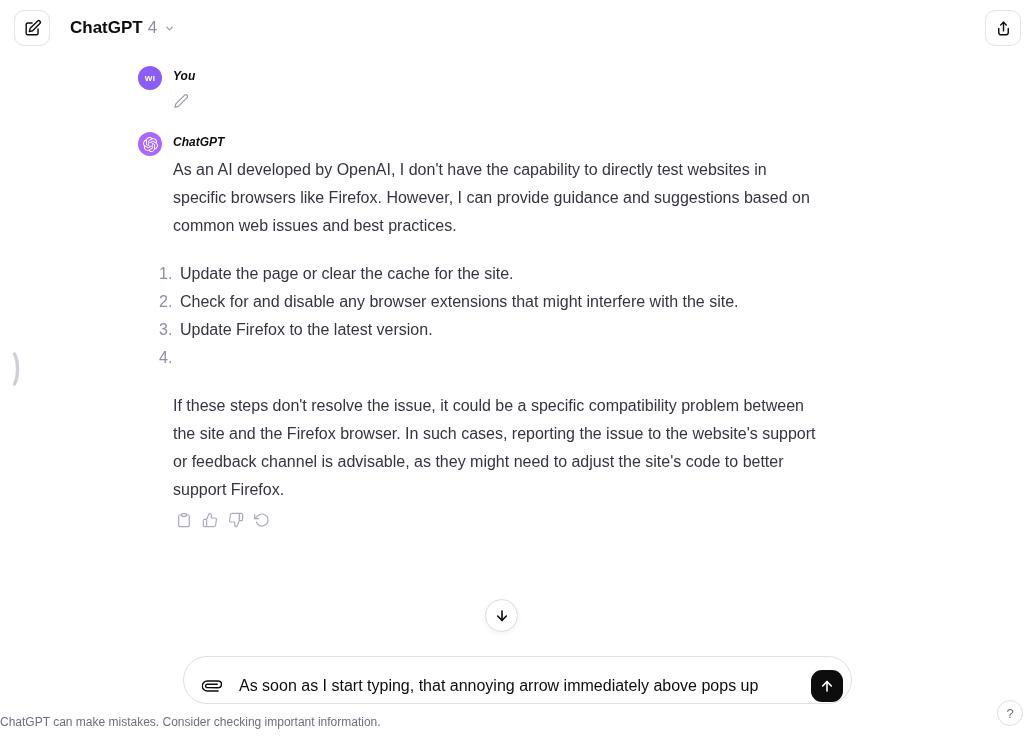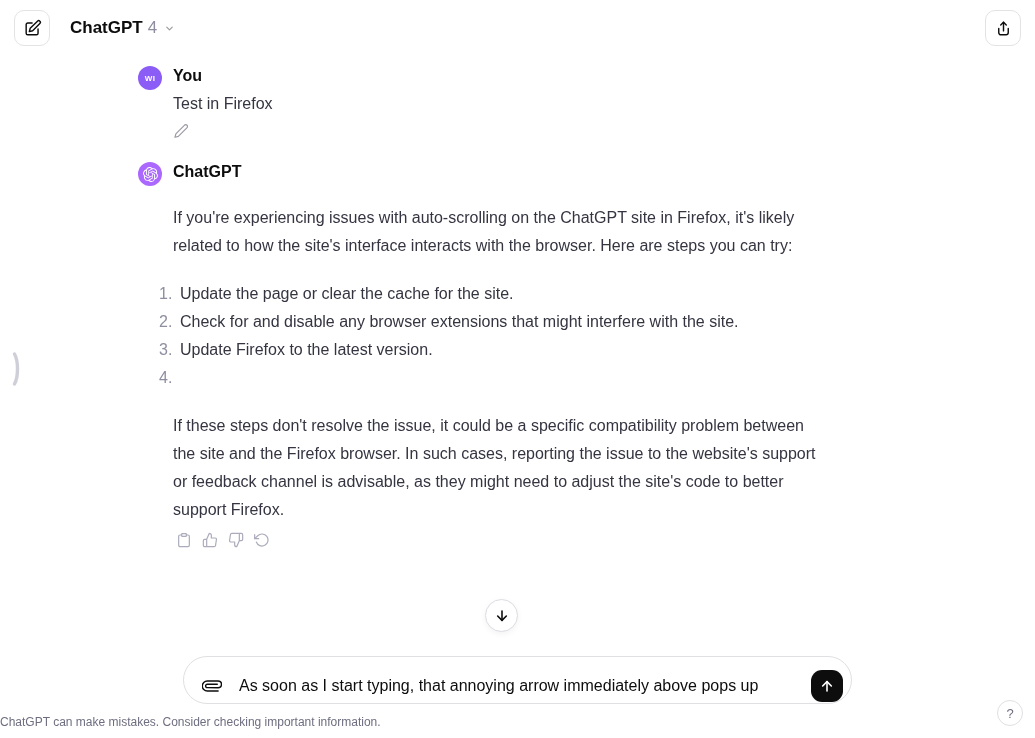--- a/index.html
+++ b/index.html
@@ -39,21 +39,21 @@
     position:absolute; top:56px; left:173px; width:690px; padding-top:8px;
   }
   .message { position:relative; margin-bottom:20px; }
   .avatar {
     position:absolute; left:-35px; top:2px;
     width:24px; height:24px; border-radius:50%;
     display:flex; align-items:center; justify-content:center;
   }
   .avatar-user { background:#8b5cf6; color:#ffffff; font-size:8px; font-weight:700; letter-spacing:.4px; }
   .avatar-assistant { background:#ab68ff; color:#ffffff; }
-  .name { font-weight:700; font-size:16px; line-height:24px; color:#0d0d0d; }
+  .name { font-weight:700; font-size:12px; line-height:24px; color:#0d0d0d;font-style:italic; }
   .msg-body { font-size:16px; line-height:28px; color:#343541; width:645px; }
   .msg-body p { margin:20px 0 0 0; }
   .msg-body p.first { margin-top:2px; }
   .msg-body ol { margin:20px 0 0 0; padding:0; list-style:none; }
   .msg-body li { display:flex; line-height:28px; }
   .msg-body li .num { flex:0 0 21px; margin-left:-14px; color:#8e8ea0; }
 
   .edit-row { margin-top:4px; height:18px; display:flex; }
   .ghost-icon { color:#9b9ba5; cursor:pointer; display:flex; align-items:center; background:none; border:none; padding:0; }
   .actions { display:flex; gap:10px; margin-top:8px; align-items:center; padding-left:3px; }
@@ -146,23 +146,20 @@
   </span>
 </div>
 
 <div class="thread">
 
   <div class="message">
     <div class="avatar avatar-user">
       <span>WI</span>
     </div>
     <div class="name">You</div>
-    <div class="msg-body">
-      <p class="first">Test in Firefox</p>
-    </div>
     <div class="edit-row">
       <button class="ghost-icon">
         <span style="display:flex">
           <svg width="16" height="16" viewBox="0 0 24 24" fill="none" stroke="currentColor" stroke-width="1.8" stroke-linecap="round" stroke-linejoin="round">
             <path d="M17 3.5a2.7 2.7 0 1 1 3.8 3.8L8 20.1 3 21.4l1.3-5z"></path>
           </svg>
         </span>
       </button>
     </div>
   </div>
@@ -170,21 +167,21 @@
   <div class="message">
     <div class="avatar avatar-assistant">
       <span style="display:flex">
         <svg width="15" height="15" viewBox="0 0 24 24" fill="currentColor">
           <path d="M22.2819 9.8211a5.9847 5.9847 0 0 0-.5157-4.9108 6.0462 6.0462 0 0 0-6.5098-2.9A6.0651 6.0651 0 0 0 4.9807 4.1818a5.9847 5.9847 0 0 0-3.9977 2.9 6.0462 6.0462 0 0 0 .7427 7.0966 5.98 5.98 0 0 0 .511 4.9107 6.051 6.051 0 0 0 6.5146 2.9001A5.9847 5.9847 0 0 0 13.2599 24a6.0557 6.0557 0 0 0 5.7718-4.2058 5.9894 5.9894 0 0 0 3.9977-2.9001 6.0557 6.0557 0 0 0-.7475-7.073zm-9.022 12.6081a4.4755 4.4755 0 0 1-2.8764-1.0408l.1419-.0804 4.7783-2.7582a.7948.7948 0 0 0 .3927-.6813v-6.7369l2.02 1.1686a.071.071 0 0 1 .038.052v5.5826a4.504 4.504 0 0 1-4.4945 4.4944zm-9.6607-4.1254a4.4708 4.4708 0 0 1-.5346-3.0137l.142.0852 4.783 2.7582a.7712.7712 0 0 0 .7806 0l5.8428-3.3685v2.3324a.0804.0804 0 0 1-.0332.0615L9.74 19.9502a4.4992 4.4992 0 0 1-6.1408-1.6464zM2.3408 7.8956a4.485 4.485 0 0 1 2.3655-1.9728V11.6a.7664.7664 0 0 0 .3879.6765l5.8144 3.3543-2.0201 1.1685a.0757.0757 0 0 1-.071 0l-4.8303-2.7865A4.504 4.504 0 0 1 2.3408 7.8956zm16.5963 3.8558L13.1038 8.364 15.1192 7.2a.0757.0757 0 0 1 .071 0l4.8303 2.7913a4.4944 4.4944 0 0 1-.6765 8.1042v-5.6772a.79.79 0 0 0-.407-.667zm2.0107-3.0231l-.142-.0852-4.7735-2.7818a.7759.7759 0 0 0-.7854 0L9.409 9.2297V6.8974a.0662.0662 0 0 1 .0284-.0615l4.8303-2.7866a4.4992 4.4992 0 0 1 6.6802 4.66zM8.3065 12.863l-2.02-1.1638a.0804.0804 0 0 1-.038-.0567V6.0742a4.4992 4.4992 0 0 1 7.3757-3.4537l-.142.0805L8.704 5.459a.7948.7948 0 0 0-.3927.6813zm1.0976-2.3654 2.602-1.4998 2.6069 1.4998v2.9994l-2.5974 1.4997-2.6067-1.4997z"></path>
         </svg>
       </span>
     </div>
     <div class="name">ChatGPT</div>
     <div class="msg-body">
-      <p>If you're experiencing issues with auto-scrolling on the ChatGPT site in Firefox, it's likely related to how the site's interface interacts with the browser. Here are steps you can try:</p>
+      <p class="first">As an AI developed by OpenAI, I don't have the capability to directly test websites in specific browsers like Firefox. However, I can provide guidance and suggestions based on common web issues and best practices.</p>
       <ol>
         <li>
           <span class="num">1.</span>
           <span>Update the page or clear the cache for the site.</span>
         </li>
         <li>
           <span class="num">2.</span>
           <span>Check for and disable any browser extensions that might interfere with the site.</span>
         </li>
         <li>

